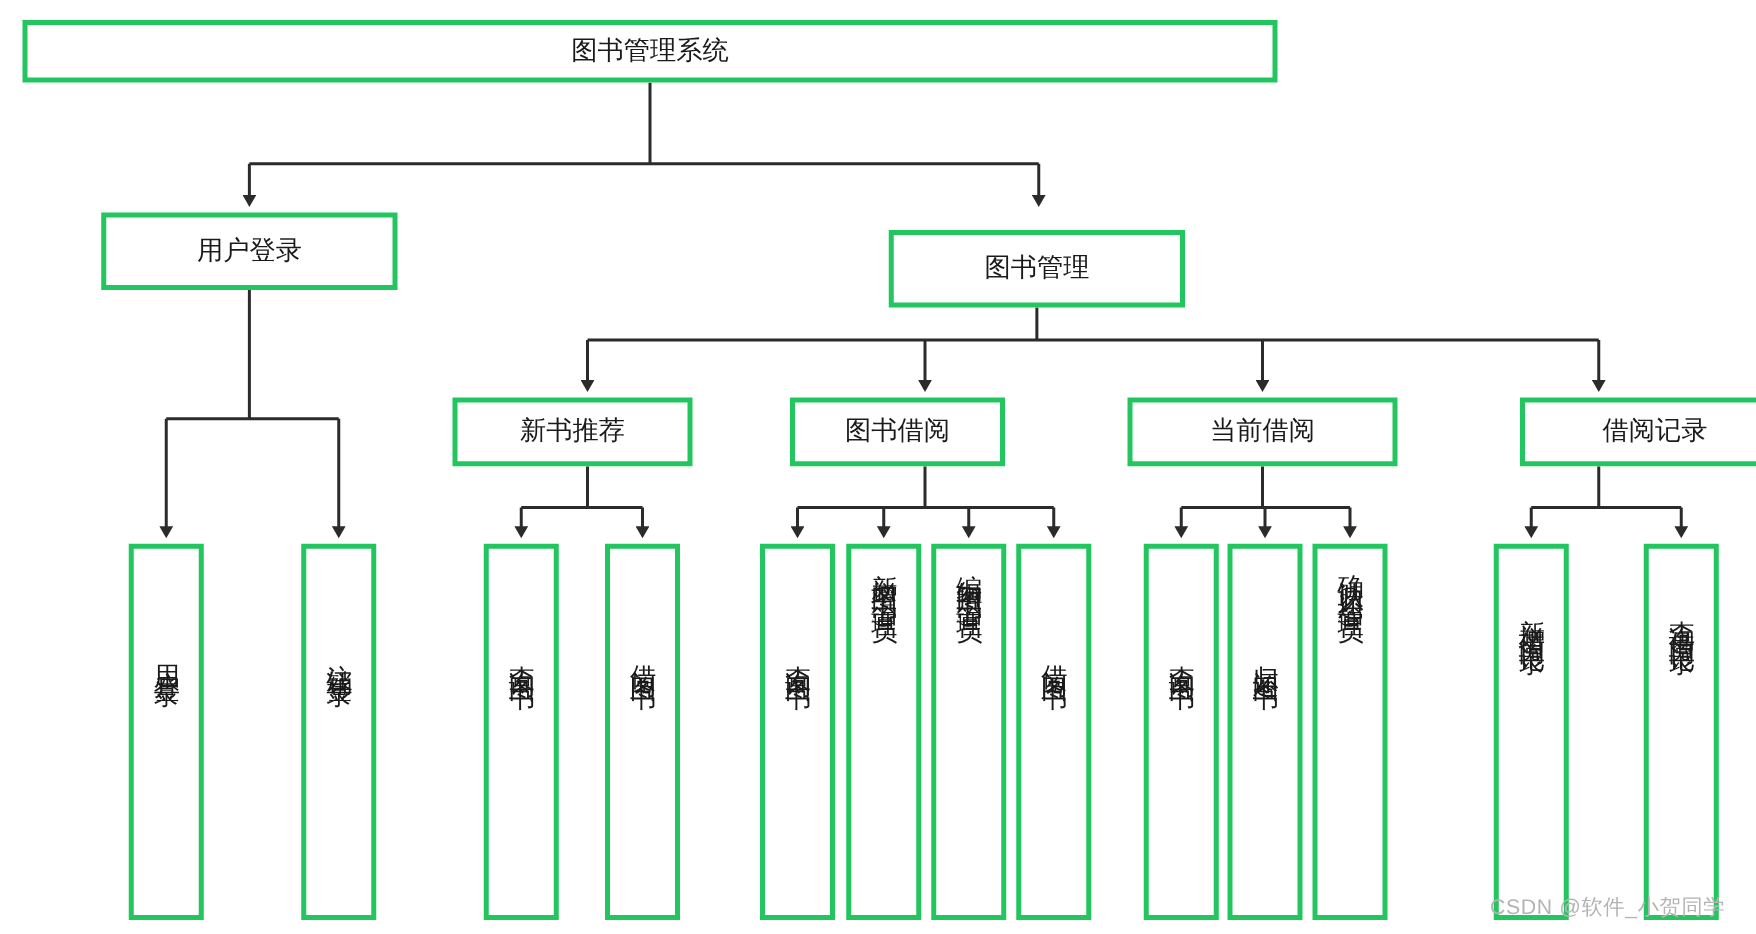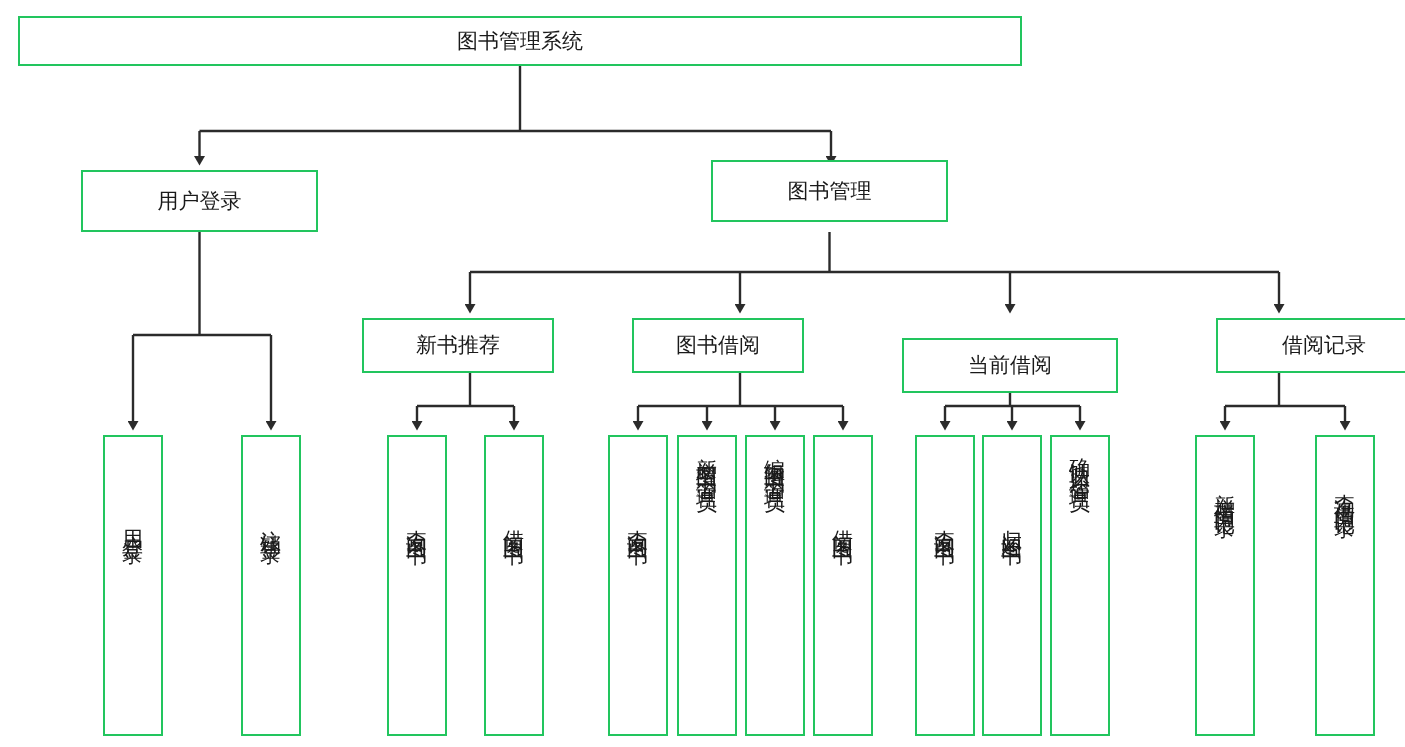--- a/index.html
+++ b/index.html
@@ -21,21 +21,21 @@
     position: absolute;
     left: 0;
     top: 0;
     width: 1405px;
     height: 747px;
     pointer-events: none;
   }
   .node {
     position: absolute;
     box-sizing: border-box;
-    border: 2px solid #22c55e;
+    border: 4px solid #22c55e;
     background: #ffffff;
     display: flex;
     align-items: center;
     justify-content: center;
     color: #1a1a1a;
   }
   .node-label {
     display: block;
     text-align: center;
     line-height: 1.18;
@@ -126,31 +126,31 @@
     </g>
   </svg>
 
   <div class="node horiz" style="left:18px; top:16px; width:1004px; height:50px;">
     <span class="node-label">图书管理系统</span>
   </div>
 
   <div class="node horiz" style="left:81px; top:170px; width:237px; height:62px;">
     <span class="node-label">用户登录</span>
   </div>
-  <div class="node horiz" style="left:711px; top:160px; width:237px; height:62px;">
+  <div class="node horiz" style="left:711px; top:184px; width:237px; height:62px;">
     <span class="node-label">图书管理</span>
   </div>
 
   <div class="node horiz" style="left:362px; top:318px; width:192px; height:55px;">
     <span class="node-label">新书推荐</span>
   </div>
   <div class="node horiz" style="left:632px; top:318px; width:172px; height:55px;">
     <span class="node-label">图书借阅</span>
   </div>
-  <div class="node horiz" style="left:902px; top:318px; width:216px; height:55px;margin-top:20px;">
+  <div class="node horiz" style="left:902px; top:318px; width:216px; height:55px;">
     <span class="node-label">当前借阅</span>
   </div>
   <div class="node horiz" style="left:1172px; top:318px; width:216px; height:55px;margin-left:44px;">
     <span class="node-label">借阅记录</span>
   </div>
 
   <div class="node vert mid" style="left:103px; top:435px; width:60px; height:301px;">
     <span class="node-label">用户登录</span>
   </div>
   <div class="node vert mid" style="left:241px; top:435px; width:60px; height:301px;">
@@ -183,14 +183,15 @@
   <div class="node vert" style="left:1050px; top:435px; width:60px; height:301px;">
     <span class="node-label">确认归还（管理员）</span>
   </div>
   <div class="node vert mid2" style="left:1195px; top:435px; width:60px; height:301px;">
     <span class="node-label">新增借阅记录</span>
   </div>
   <div class="node vert mid2" style="left:1315px; top:435px; width:60px; height:301px;">
     <span class="node-label">查询借阅记录</span>
   </div>
 
+  <div class="watermark" style="left:1192px; top:714px;">CSDN @软件_小贺同学</div>
 
 </div>
 
 </body></html>

